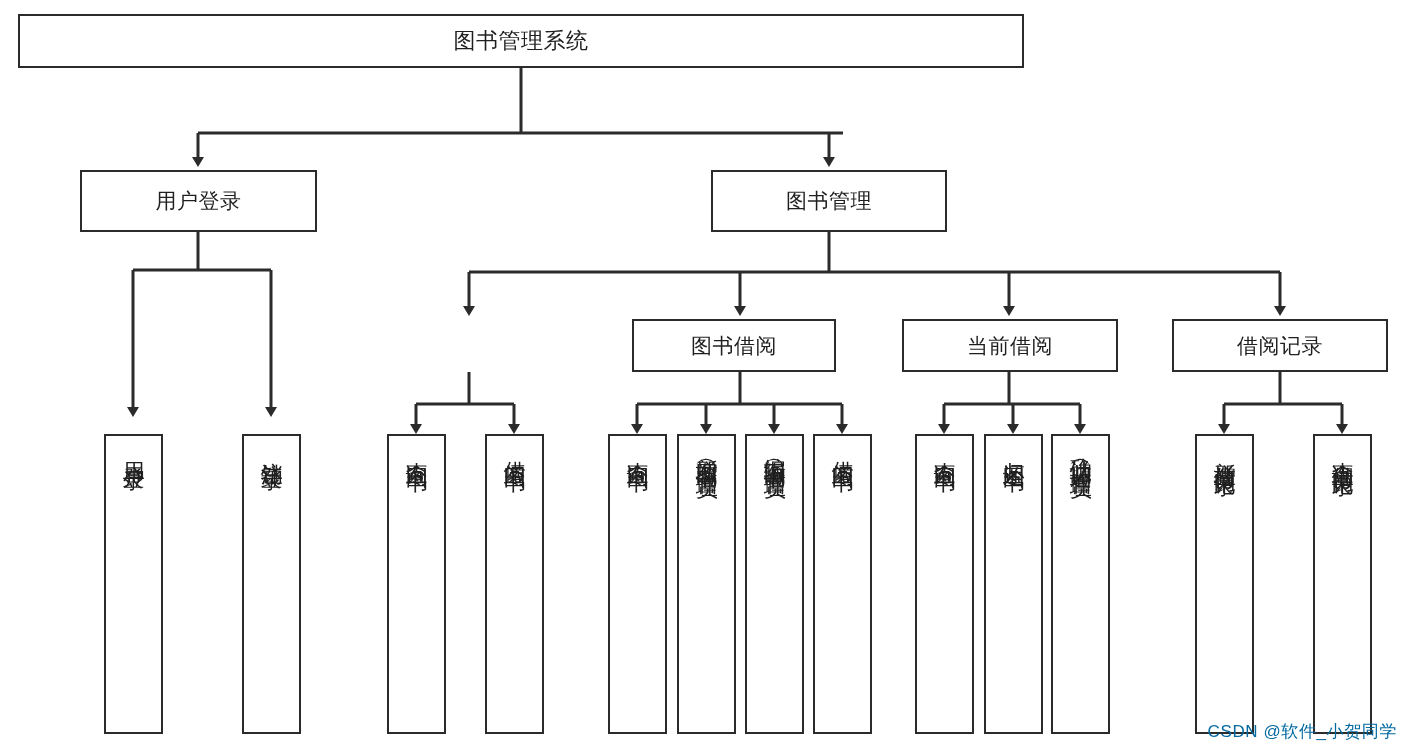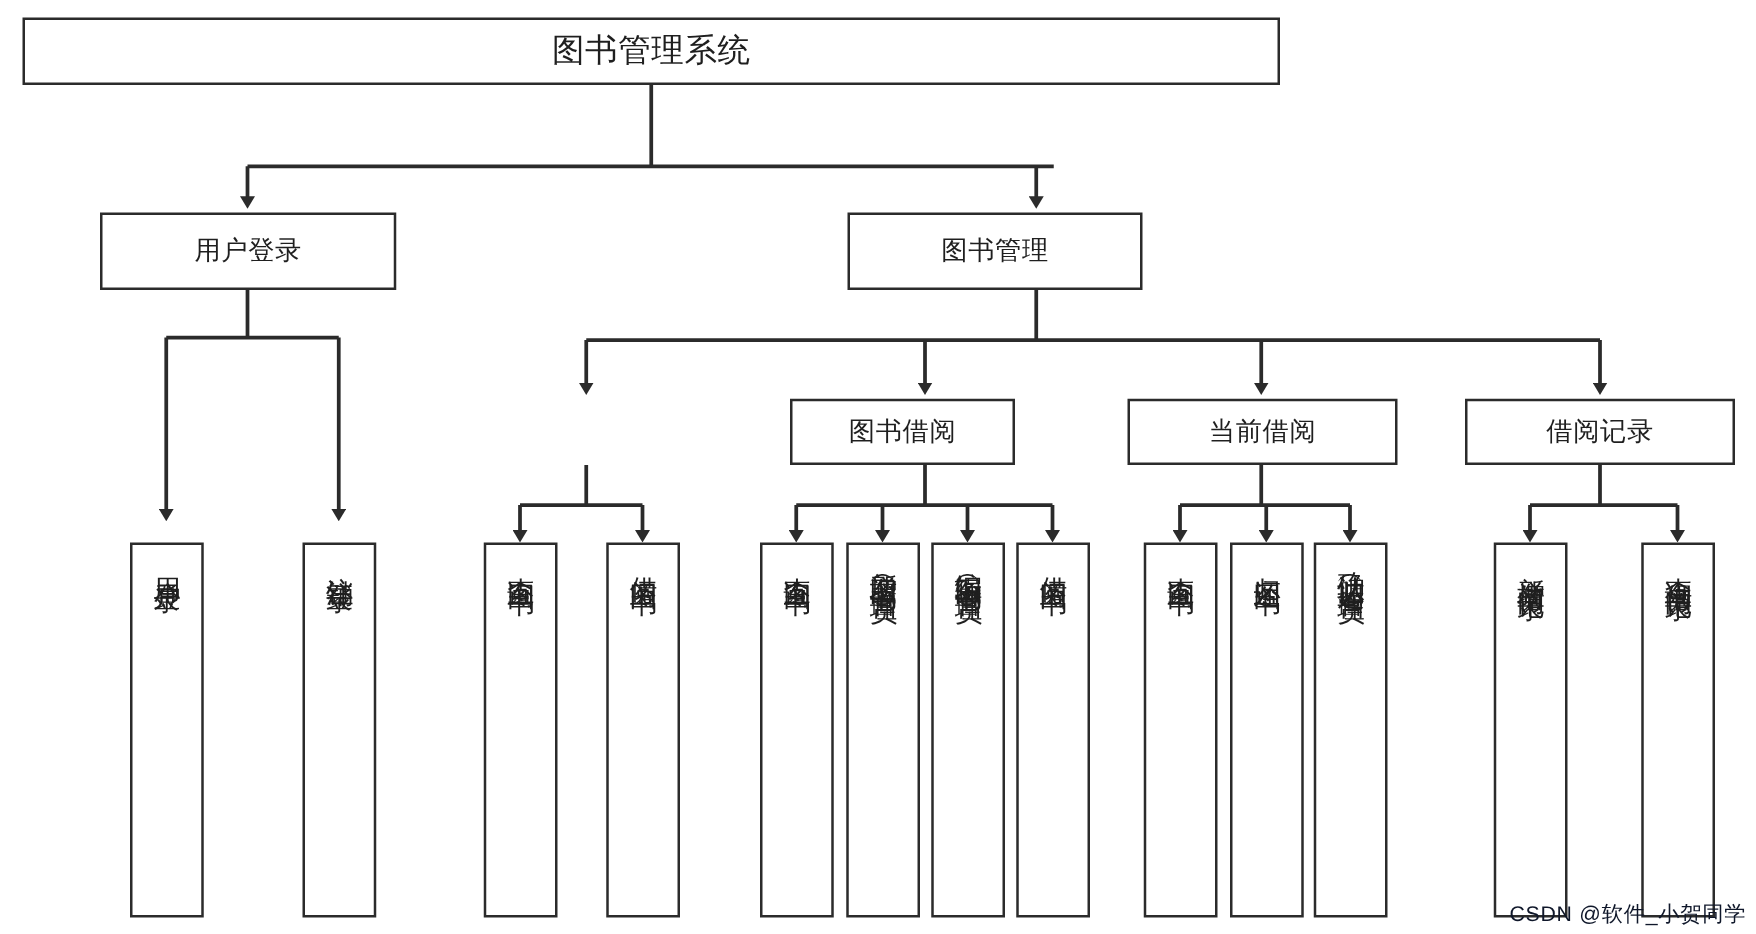--- a/index.html
+++ b/index.html
@@ -42,21 +42,21 @@
     letter-spacing: 0.5px;
     color: #1f1f1f;
   }
   
   .node.horiz .node-label {
     font-size: 21px;
     line-height: 1.2;
     white-space: nowrap;
   }
   .node.root .node-label {
-    font-size: 26px;
+    font-size: 22px;
   }
   
   .node.vert {
     align-items: flex-start;
     justify-content: center;
     padding-top: 2px;
   }
   .node.vert .node-label {
     writing-mode: vertical-rl;
     text-orientation: upright;
@@ -67,21 +67,21 @@
     padding-top: 6px;
   }
   .node.vert.tall-text .node-label {
     padding-top: 2px;
   }
   .watermark {
     position: absolute;
     right: 8px;
     bottom: 4px;
     font-size: 17px;
-    color: #0f172a;
+    color: #0369a1;
     letter-spacing: 0.6px;
     white-space: nowrap;
     z-index: 5;
     font-family: "Liberation Sans", "DejaVu Sans", sans-serif;
   }
 </style>
 </head>
 <body>
 
 <div id="diagram-root">
@@ -136,25 +136,25 @@
     </g>
   </svg>
 
   <div class="node horiz root" style="left:18px; top:14px; width:1006px; height:54px;">
     <span class="node-label">图书管理系统</span>
   </div>
 
   <div class="node horiz" style="left:80px; top:170px; width:237px; height:62px;">
     <span class="node-label">用户登录</span>
   </div>
-  <div class="node horiz" style="left:678px; top:170px; width:236px; height:62px;">
+  <div class="node horiz" style="left:711px; top:170px; width:236px; height:62px;">
     <span class="node-label">图书管理</span>
   </div>
 
-  <div class="node horiz" style="left:632px; top:319px; width:180px; height:53px;">
+  <div class="node horiz" style="left:632px; top:319px; width:204px; height:53px;">
     <span class="node-label">图书借阅</span>
   </div>
   <div class="node horiz" style="left:902px; top:319px; width:216px; height:53px;align-items:center;">
     <span class="node-label">当前借阅</span>
   </div>
   <div class="node horiz" style="left:1172px; top:319px; width:216px; height:53px;justify-content:center;">
     <span class="node-label">借阅记录</span>
   </div>
 
   <div class="node vert" style="left:104px; top:434px; width:59px; height:300px;">

